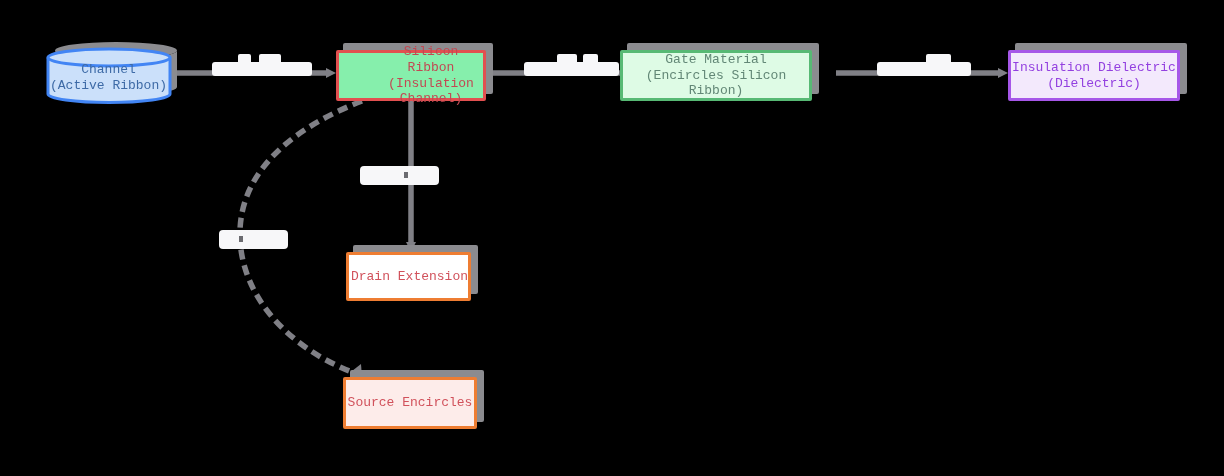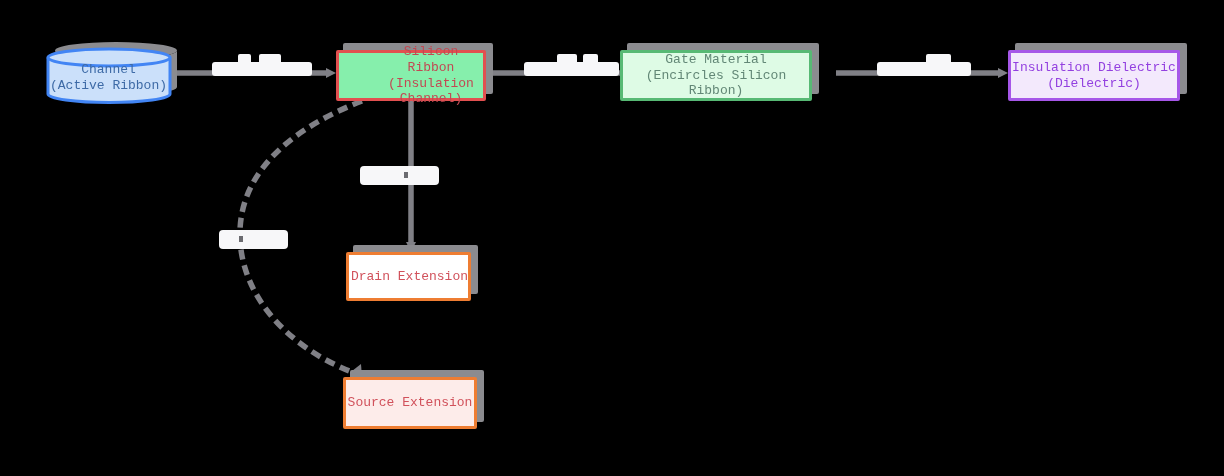--- a/index.html
+++ b/index.html
@@ -117,16 +117,16 @@
   <div class="node node-dielectric">
     <span>Insulation Dielectric</span>
     <span>(Dielectric)</span>
   </div>
 
   <div class="node node-drain">
     <span>Drain Extension</span>
   </div>
 
   <div class="node node-source">
-    <span>Source Extension</span>
+    <span>Source Encircles</span>
   </div>
 
 </div>
 
 </body></html>

